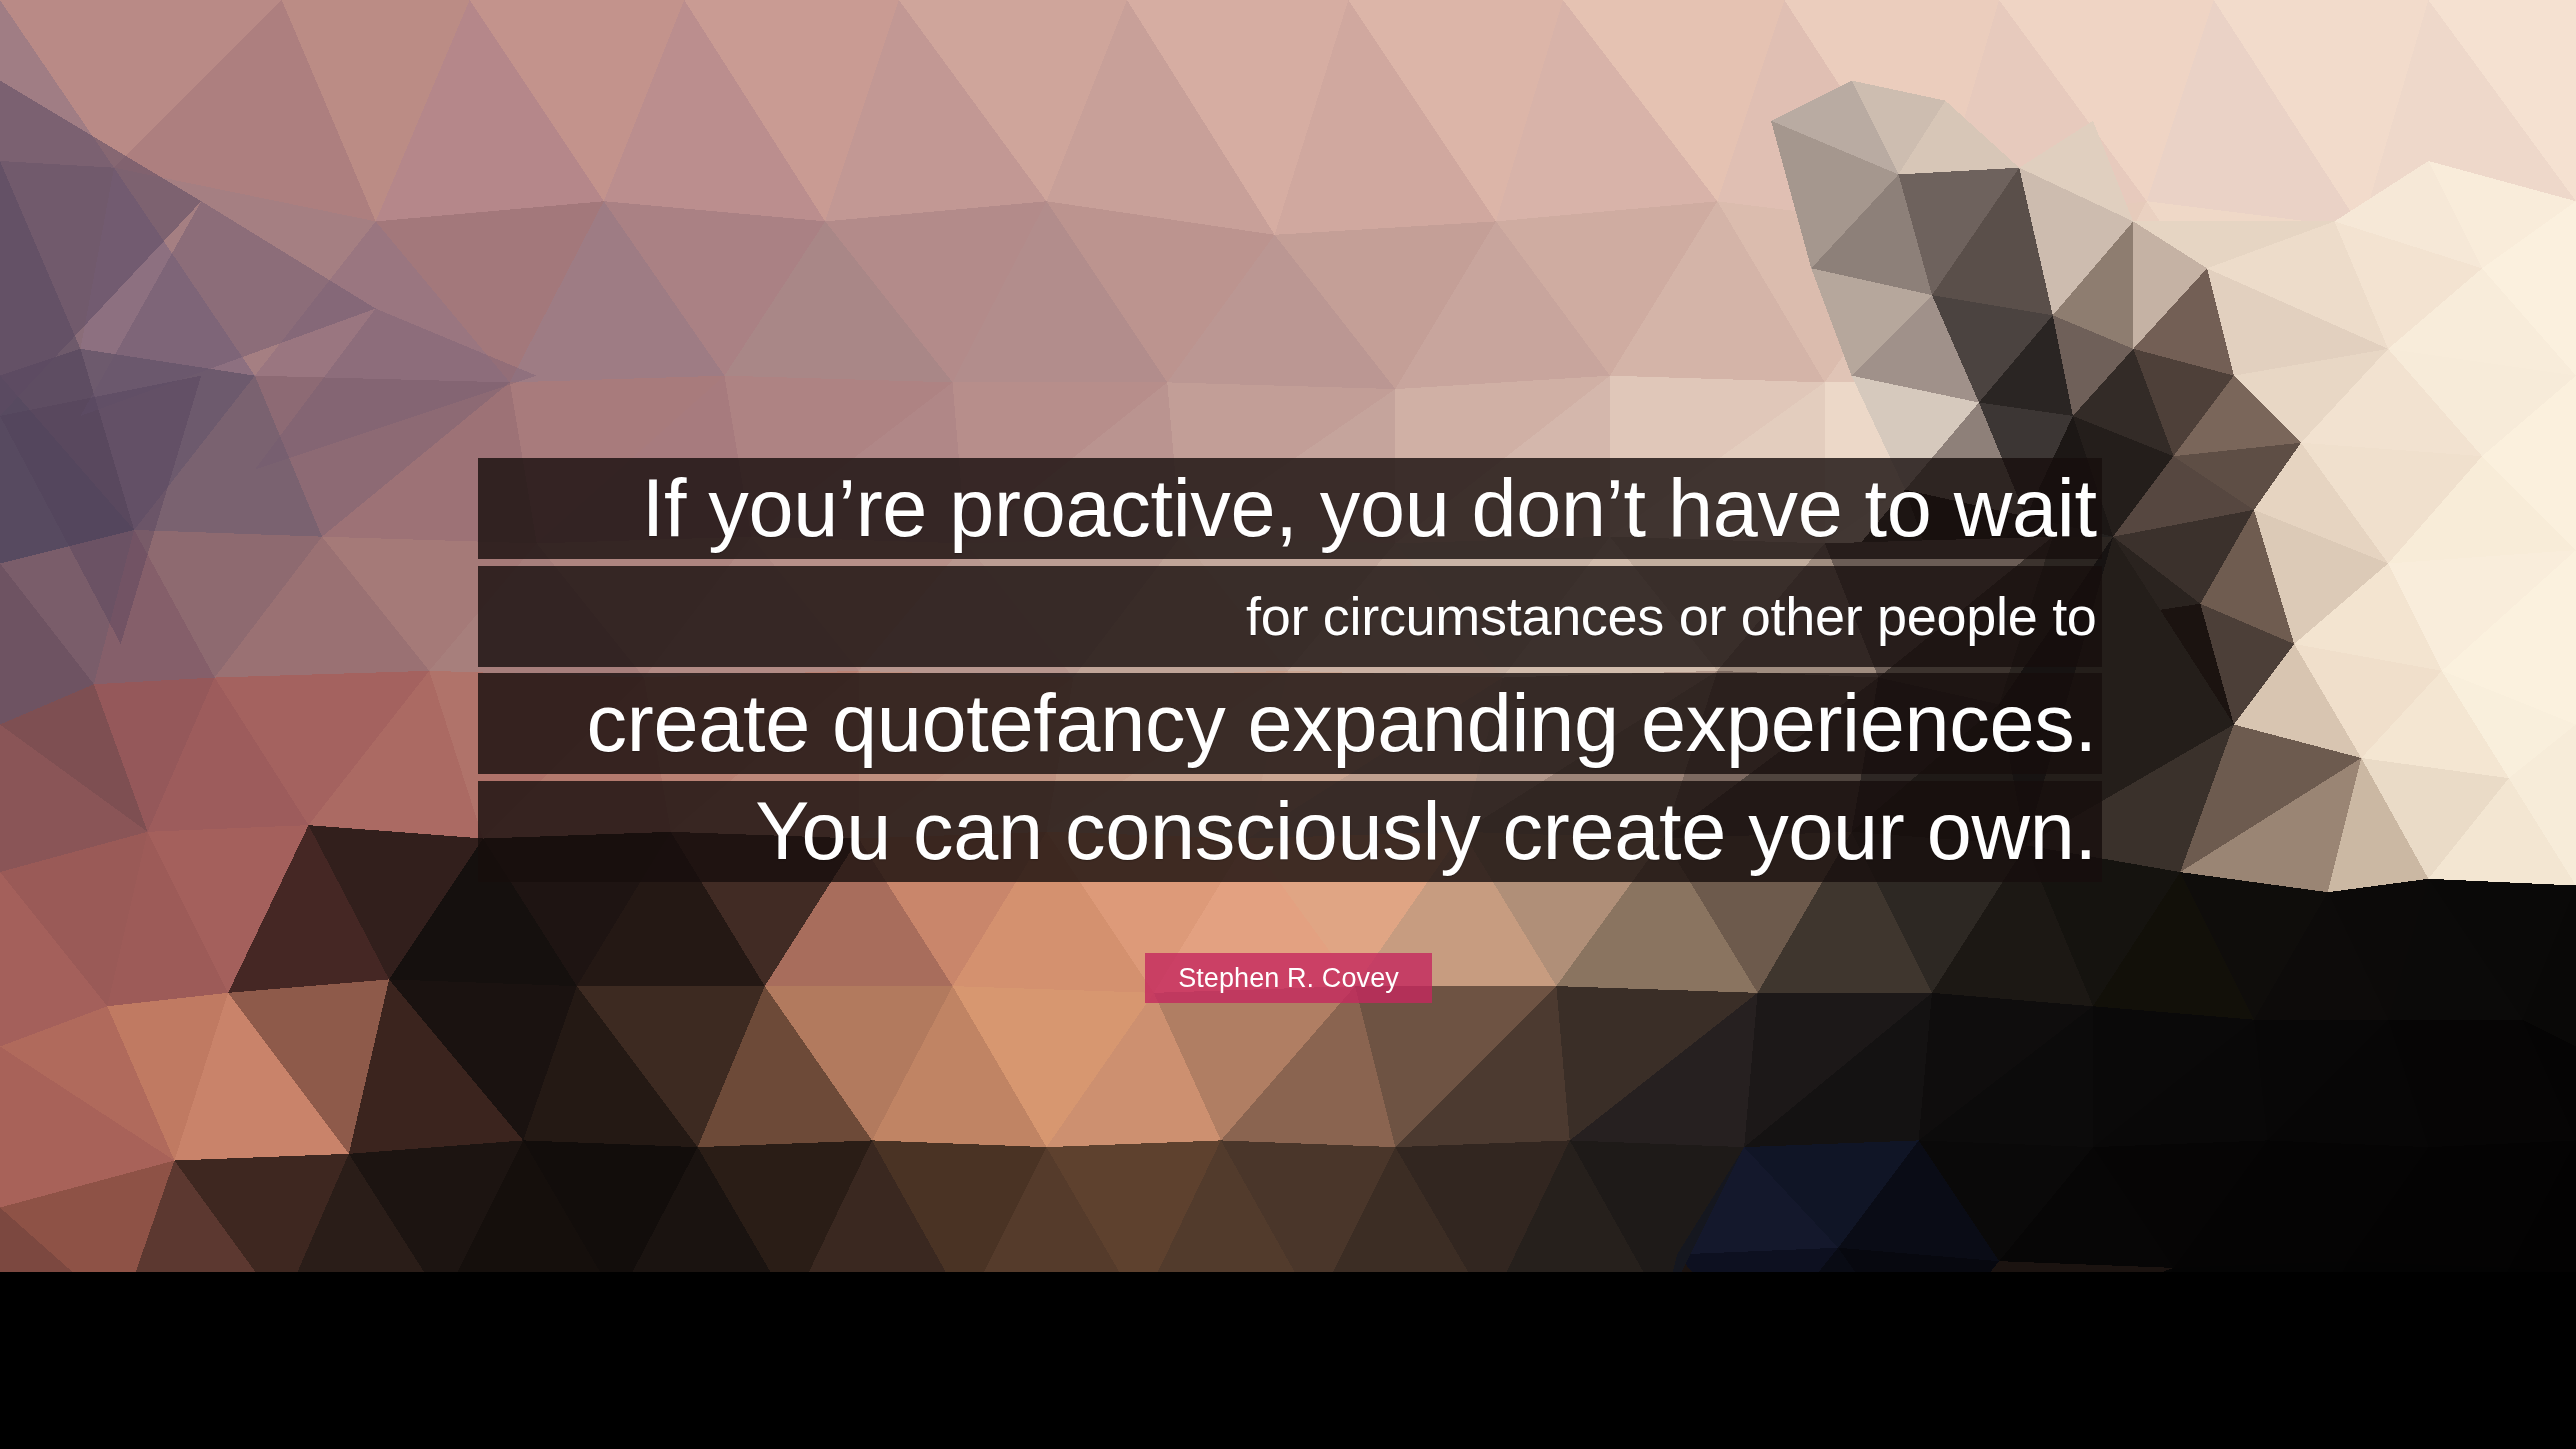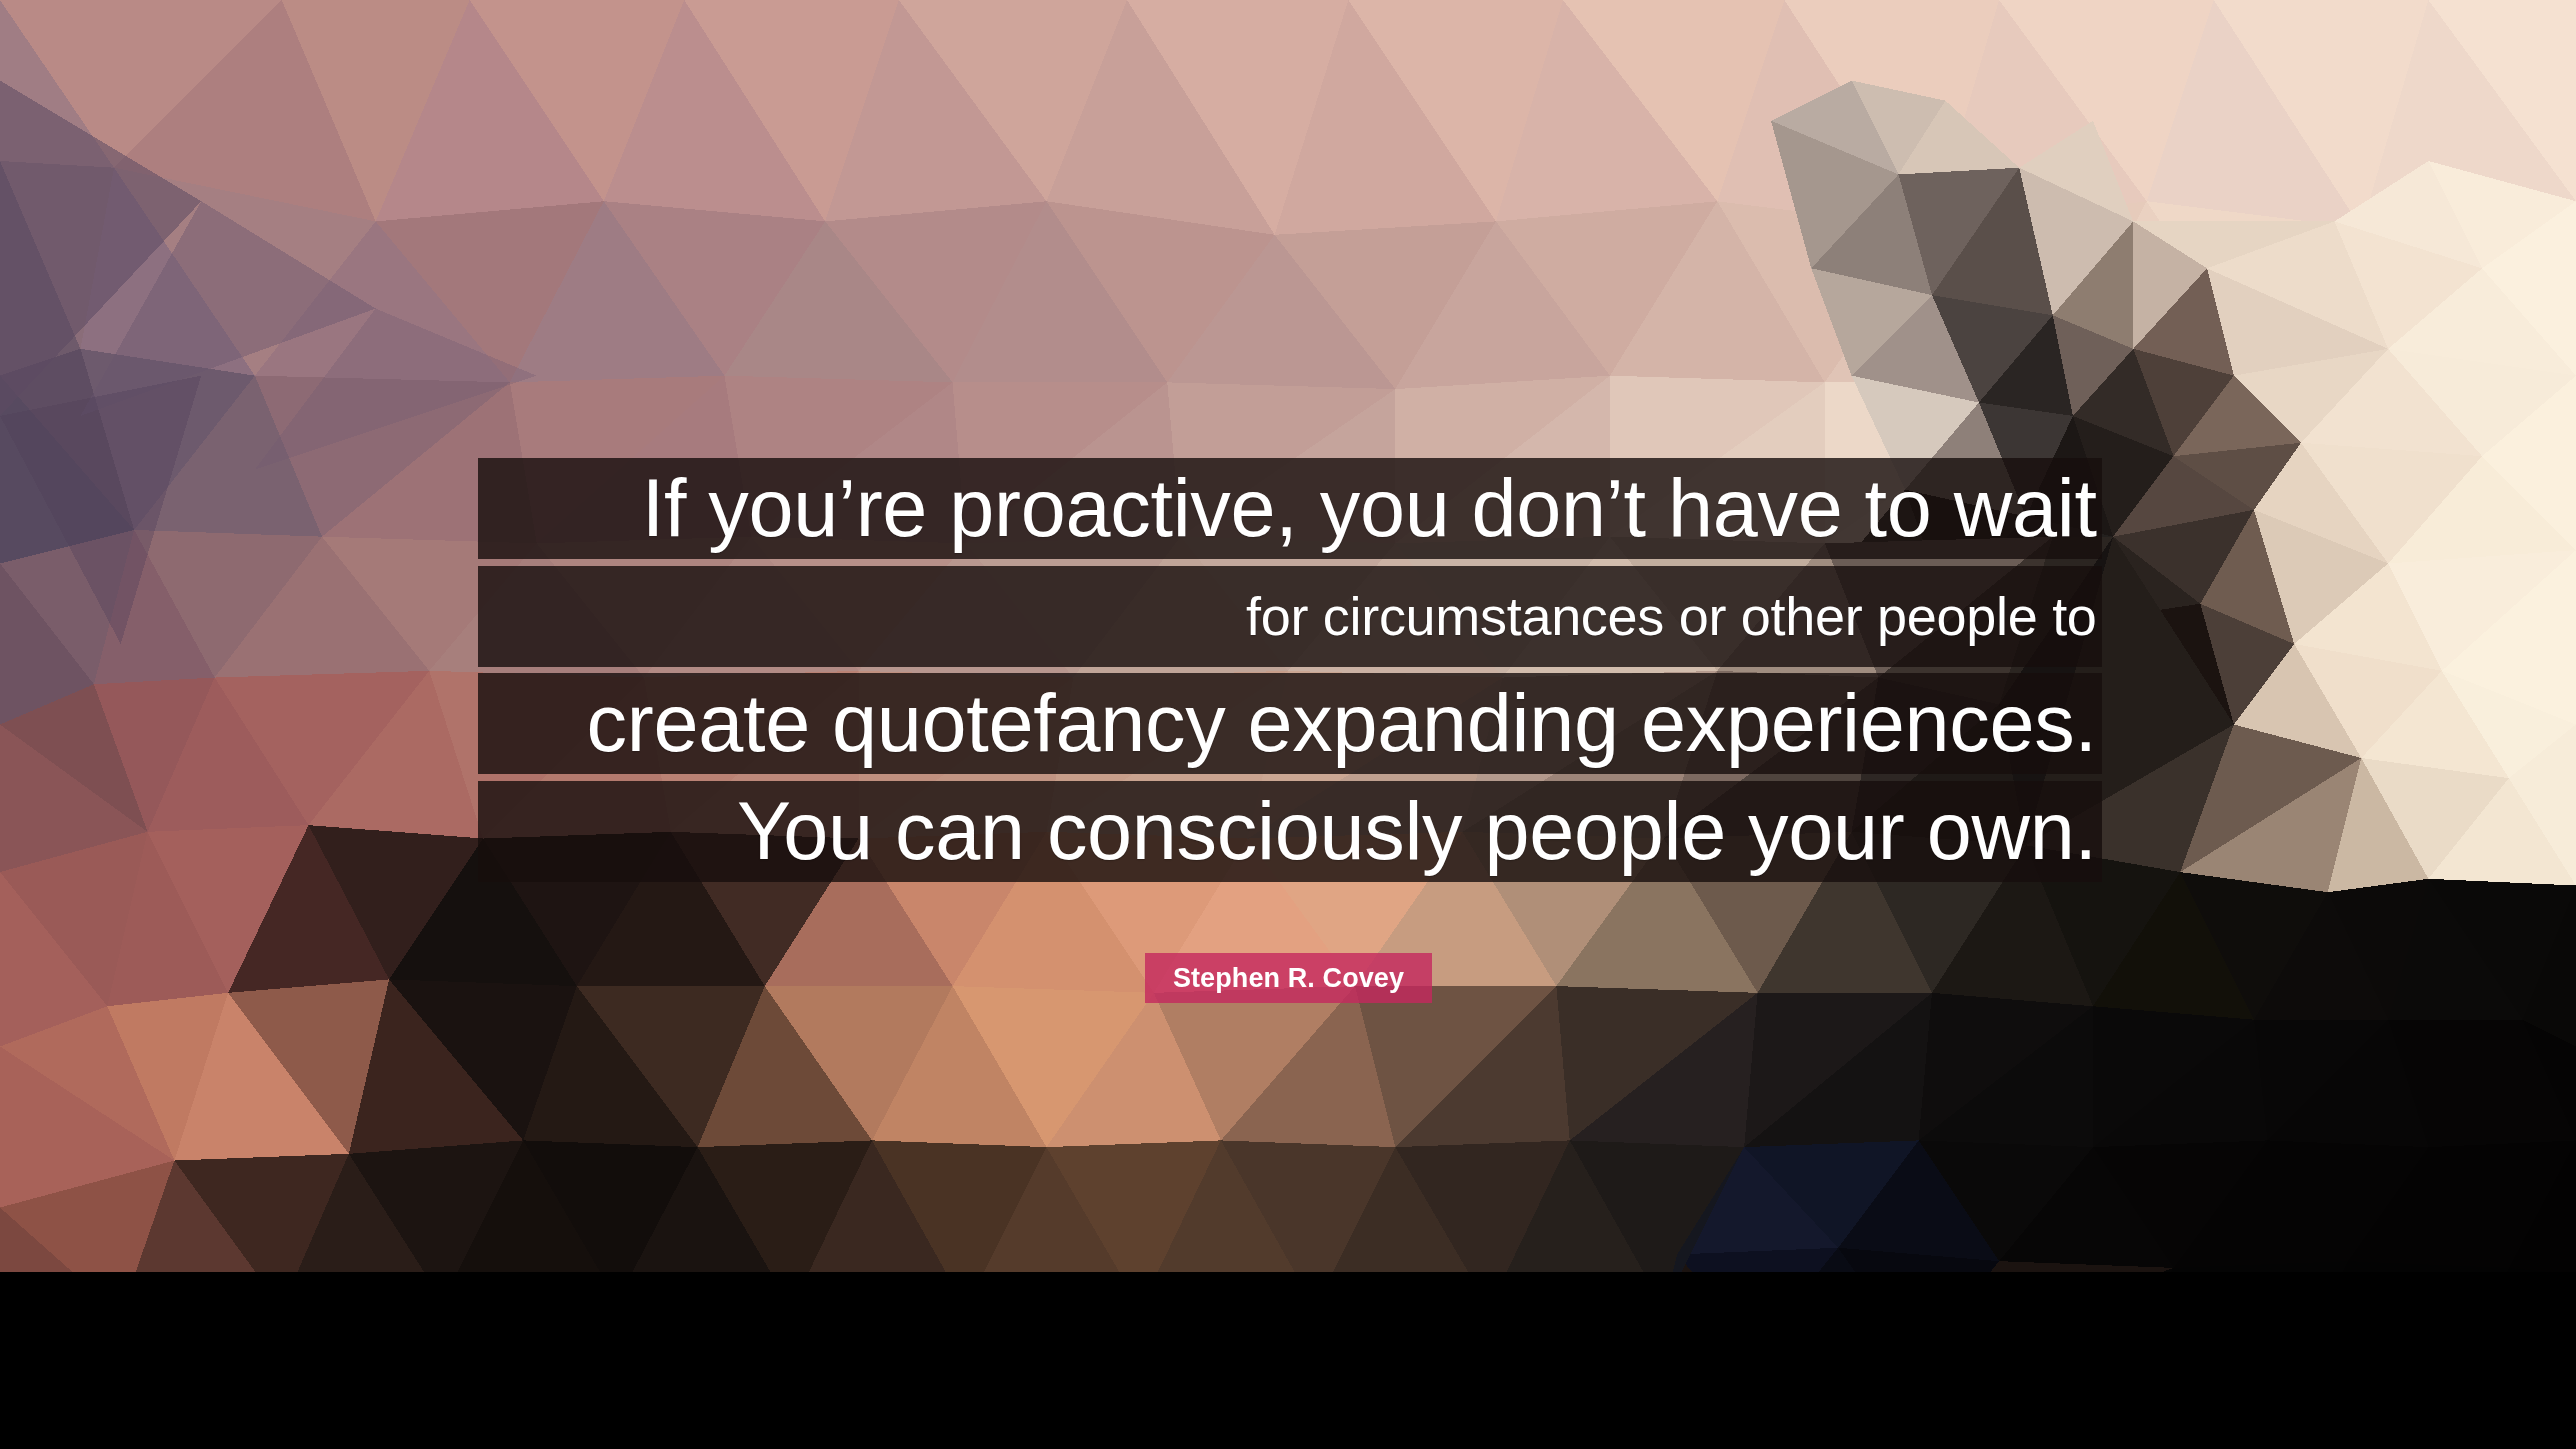--- a/index.html
+++ b/index.html
@@ -37,21 +37,21 @@
 
   
   #author-badge{
     position:absolute;left:1145px;top:953px;
     width:287px;height:50px;
     background:rgba(196,40,94,0.80);
     display:flex;align-items:center;justify-content:center;
     box-sizing:border-box;
   }
   #author-name{
-    color:#ffffff;font-size:27px;font-weight:700;letter-spacing:0.1px;
+    color:#ffffff;font-size:27px;font-weight:400;letter-spacing:0.1px;
     white-space:nowrap;line-height:1;
   }
 
   
   #watermark{
     position:absolute;left:0;top:1177px;width:2576px;
     display:flex;align-items:center;justify-content:center;gap:9.4px;
     opacity:0.62;pointer-events:none;
   }
   #wm-icon{
@@ -421,21 +421,21 @@
     <div class="quote-line">
       <span class="quote-text" style="font-size: 81px;">If you’re proactive, you don’t have to wait</span>
     </div>
     <div class="quote-line">
       <span class="quote-text" style="font-size: 54px;">for circumstances or other people to</span>
     </div>
     <div class="quote-line">
       <span class="quote-text" style="font-size: 81px;">create quotefancy expanding experiences.</span>
     </div>
     <div class="quote-line">
-      <span class="quote-text" style="font-size: 81px;">You can consciously people your own.</span>
+      <span class="quote-text" style="font-size: 81px;">You can consciously create your own.</span>
     </div>
   </div>
 
   <div id="author-badge">
     <span id="author-name">Stephen R. Covey</span>
   </div>
 
 
 </div>
 

